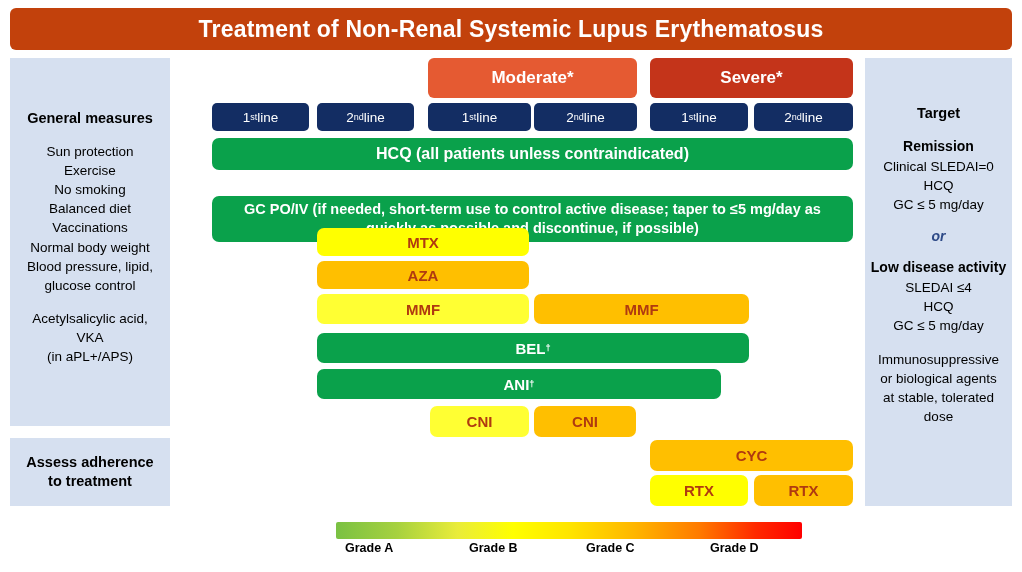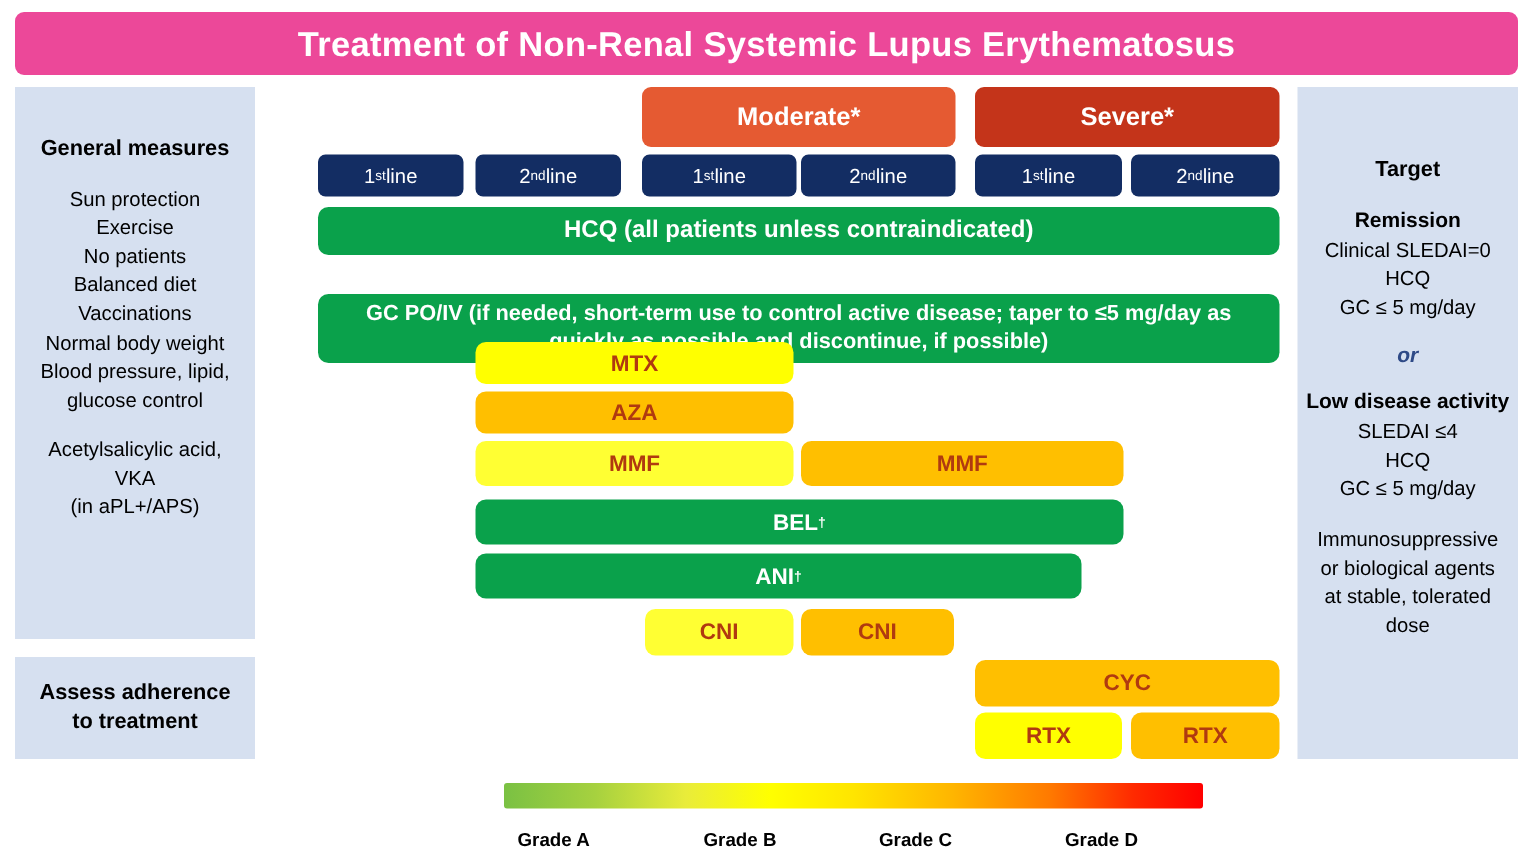--- a/index.html
+++ b/index.html
@@ -7,33 +7,33 @@
     width: 1022px; height: 572px;
     background: #ffffff;
     font-family: "Liberation Sans", sans-serif;
     overflow: hidden;
   }
   #root { position: relative; width: 1022px; height: 572px; }
 
   
   .title-bar {
     position: absolute; left: 10px; top: 8px; width: 1002px; height: 42px;
-    background: #ec4899; border-radius: 6px;
+    background: #c2410c; border-radius: 6px;
     display: flex; align-items: center; justify-content: center;
     color: #ffffff; font-size: 23px; font-weight: bold;
     letter-spacing: .2px;
   }
 
   
   .side-panel {
     position: absolute; background: #d6e0f0;
     display: flex; flex-direction: column; align-items: center;
     text-align: center; color: #000;
   }
-  #left-panel  { left: 10px;  top: 58px;  width: 160px; height: 368px; padding-top: 32px; }
+  #left-panel  { left: 10px;  top: 58px;  width: 160px; height: 368px; padding-top: 51px; }
   #adherence-panel { left: 10px; top: 438px; width: 160px; height: 68px;
                      justify-content: center; padding: 0 8px; text-align: center; }
   #right-panel { left: 865px; top: 58px;  width: 147px; height: 448px; padding-top: 46px; }
 
   .panel-heading { font-size: 14.5px; font-weight: bold; line-height: 1.3; }
   .panel-line  { font-size: 13.5px; line-height: 1.42; }
   .panel-sub   { font-size: 14px; font-weight: bold; line-height: 1.42; }
   .panel-gap   { height: 14px; }
   .panel-or    { font-size: 14px; font-weight: bold; font-style: italic; color: #2e4a87; }
 
@@ -95,21 +95,21 @@
   #bar-rtx2 { left: 754px; top: 475px; width: 99px; height: 31px; font-size: 15px; }
 
   
   #legend { position: absolute; left: 336px; top: 522px; width: 466px; }
   #legend-gradient {
     height: 17px; border-radius: 2px;
     background: linear-gradient(to right,
       #7ac143 0%, #a6d13f 13%, #e9ec3a 26%, #ffff00 38%,
       #ffe500 50%, #ffb600 64%, #ff7a00 78%, #ff2a00 90%, #ff0000 100%);
   }
-  #legend-labels { position: relative; height: 18px; margin-top: 14px; text-align: center; }
+  #legend-labels { position: relative; height: 18px; margin-top: 2px; text-align: center; }
   .legend-label {
     position: absolute; top: 0; font-size: 12.5px; font-weight: bold; color: #000;
     white-space: nowrap;
   }
   #legend-a { left: 9px; }
   #legend-b { left: 133px; }
   #legend-c { left: 250px; }
   #legend-d { left: 374px; }
 </style>
 </head>
@@ -117,21 +117,21 @@
 
 <div id="root">
 
   <div class="title-bar">Treatment of Non-Renal Systemic Lupus Erythematosus</div>
 
   <div class="side-panel" id="left-panel">
     <div class="panel-heading">General measures</div>
     <div class="panel-gap"></div>
     <div class="panel-line">Sun protection</div>
     <div class="panel-line">Exercise</div>
-    <div class="panel-line">No patients</div>
+    <div class="panel-line">No smoking</div>
     <div class="panel-line">Balanced diet</div>
     <div class="panel-line">Vaccinations</div>
     <div class="panel-line">Normal body weight</div>
     <div class="panel-line">Blood pressure, lipid,</div>
     <div class="panel-line">glucose control</div>
     <div class="panel-gap"></div>
     <div class="panel-line">Acetylsalicylic acid,</div>
     <div class="panel-line">VKA</div>
     <div class="panel-line">(in aPL+/APS)</div>
   </div>

